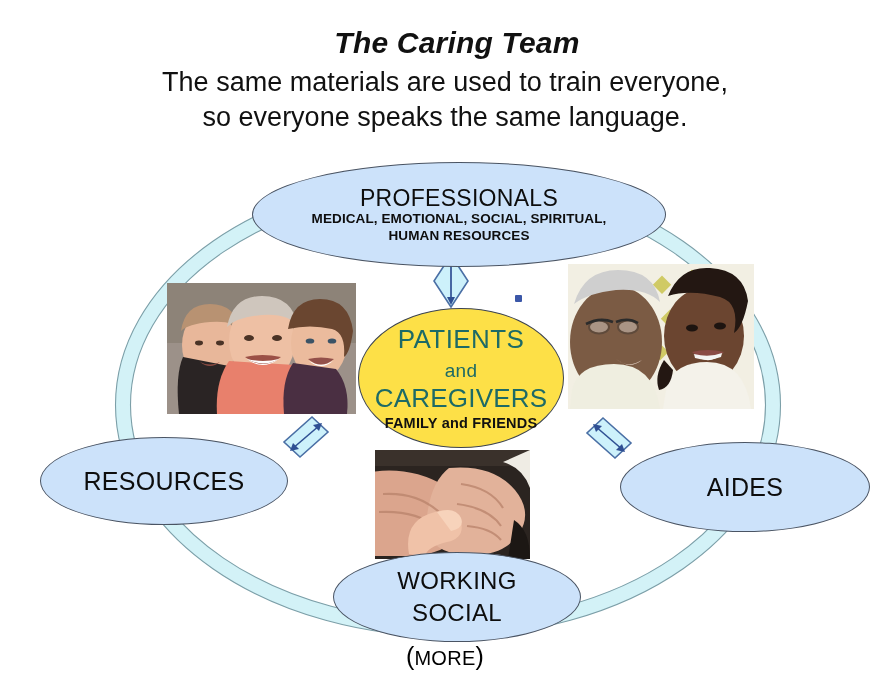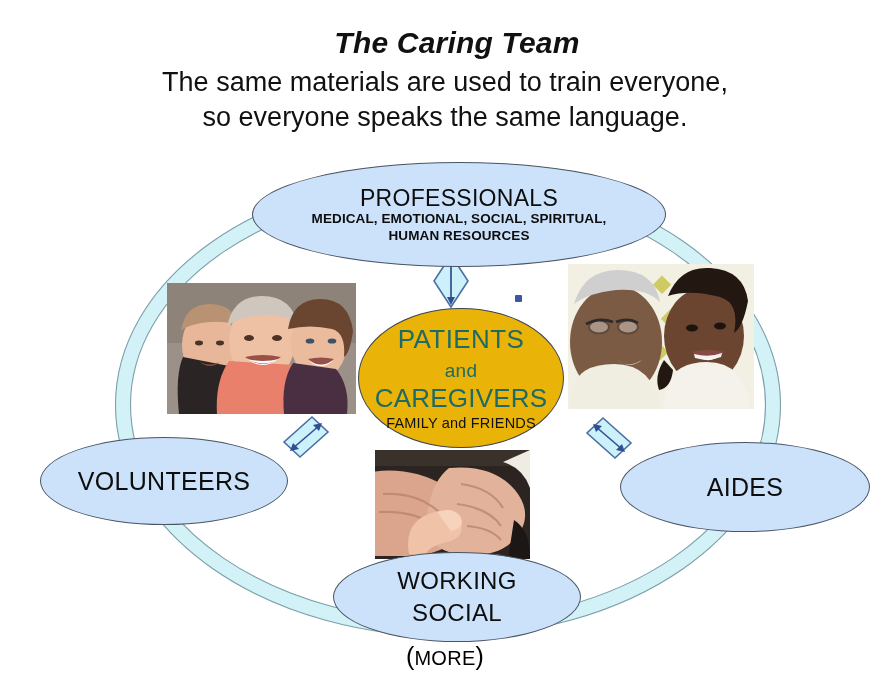--- a/index.html
+++ b/index.html
@@ -35,27 +35,27 @@
   #node-aides{left:620px;top:442px;width:250px;height:90px;}
   #node-working{left:333px;top:552px;width:248px;height:90px;}
 
   .node-title{font-size:23px;font-weight:400;color:#0d0d0d;line-height:1.08;letter-spacing:.3px;}
   .node-sub{font-size:13.5px;font-weight:600;color:#0d0d0d;line-height:1.25;letter-spacing:.1px;}
   #node-volunteers .node-title,#node-aides .node-title{font-size:25px;}
   #node-working .node-title{font-size:24px;line-height:1.33;}
 
   
   #node-center{position:absolute;left:358px;top:308px;width:206px;height:140px;
-      border-radius:50%;background:#eab308;border:1.3px solid #3d4450;
+      border-radius:50%;background:#fde047;border:1.3px solid #3d4450;
       display:flex;flex-direction:column;align-items:center;justify-content:center;
       text-align:center;box-sizing:border-box;}
   .c-line1{font-size:26px;color:#1d6a66;letter-spacing:.4px;line-height:1.12;}
   .c-line2{font-size:26px;color:#1d6a66;letter-spacing:.2px;line-height:1.12;}
   .c-line2 .small{font-size:19px;}
-  .c-line3{font-size:14.5px;font-weight:400;color:#111;margin-top:2px;letter-spacing:.2px;}
+  .c-line3{font-size:14.5px;font-weight:700;color:#111;margin-top:2px;letter-spacing:.2px;}
 
   
   .conn{position:absolute;}
   #conn-top{left:431px;top:253px;width:40px;height:56px;}
   #conn-left{left:282px;top:415px;width:48px;height:44px;}
   #conn-right{left:585px;top:416px;width:48px;height:44px;}
   .dot{position:absolute;left:515px;top:295px;width:7px;height:7px;
        background:#3b57a8;border-radius:1px;}
 
   
@@ -188,21 +188,21 @@
 
   <div class="dot"></div>
 
   <div class="node" id="node-professionals">
     <div class="node-title">PROFESSIONALS</div>
     <div class="node-sub">MEDICAL, EMOTIONAL, SOCIAL, SPIRITUAL,</div>
     <div class="node-sub">HUMAN RESOURCES</div>
   </div>
 
   <div class="node" id="node-volunteers">
-    <div class="node-title">VOLUNTEERS</div>
+    <div class="node-title">RESOURCES</div>
   </div>
 
   <div class="node" id="node-aides">
     <div class="node-title">AIDES</div>
   </div>
 
   <div class="node" id="node-working">
     <div class="node-title">WORKING</div>
     <div class="node-title">SOCIAL</div>
   </div>

